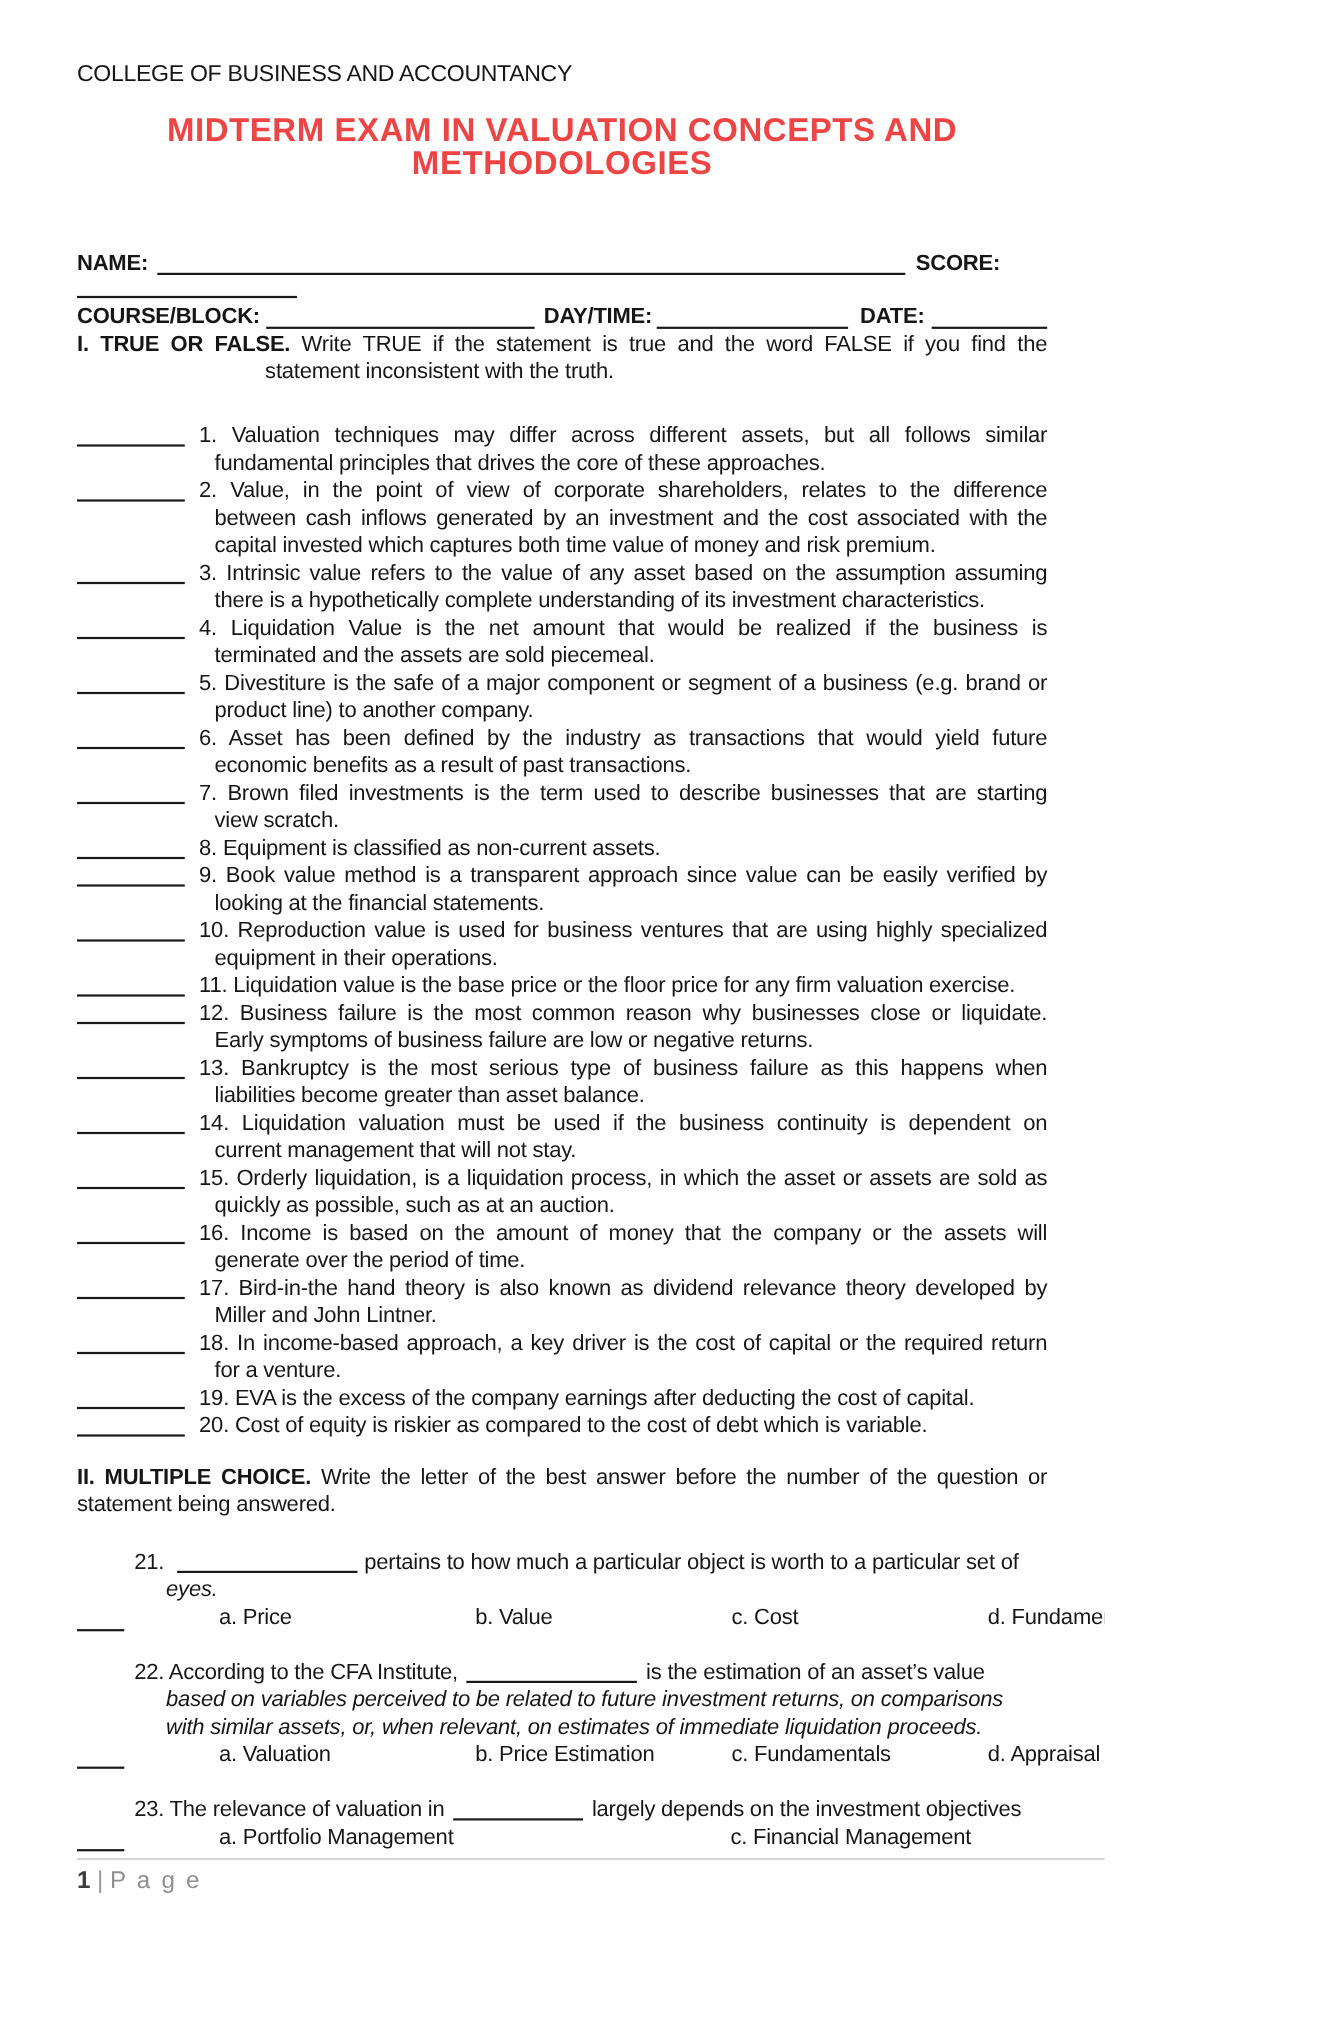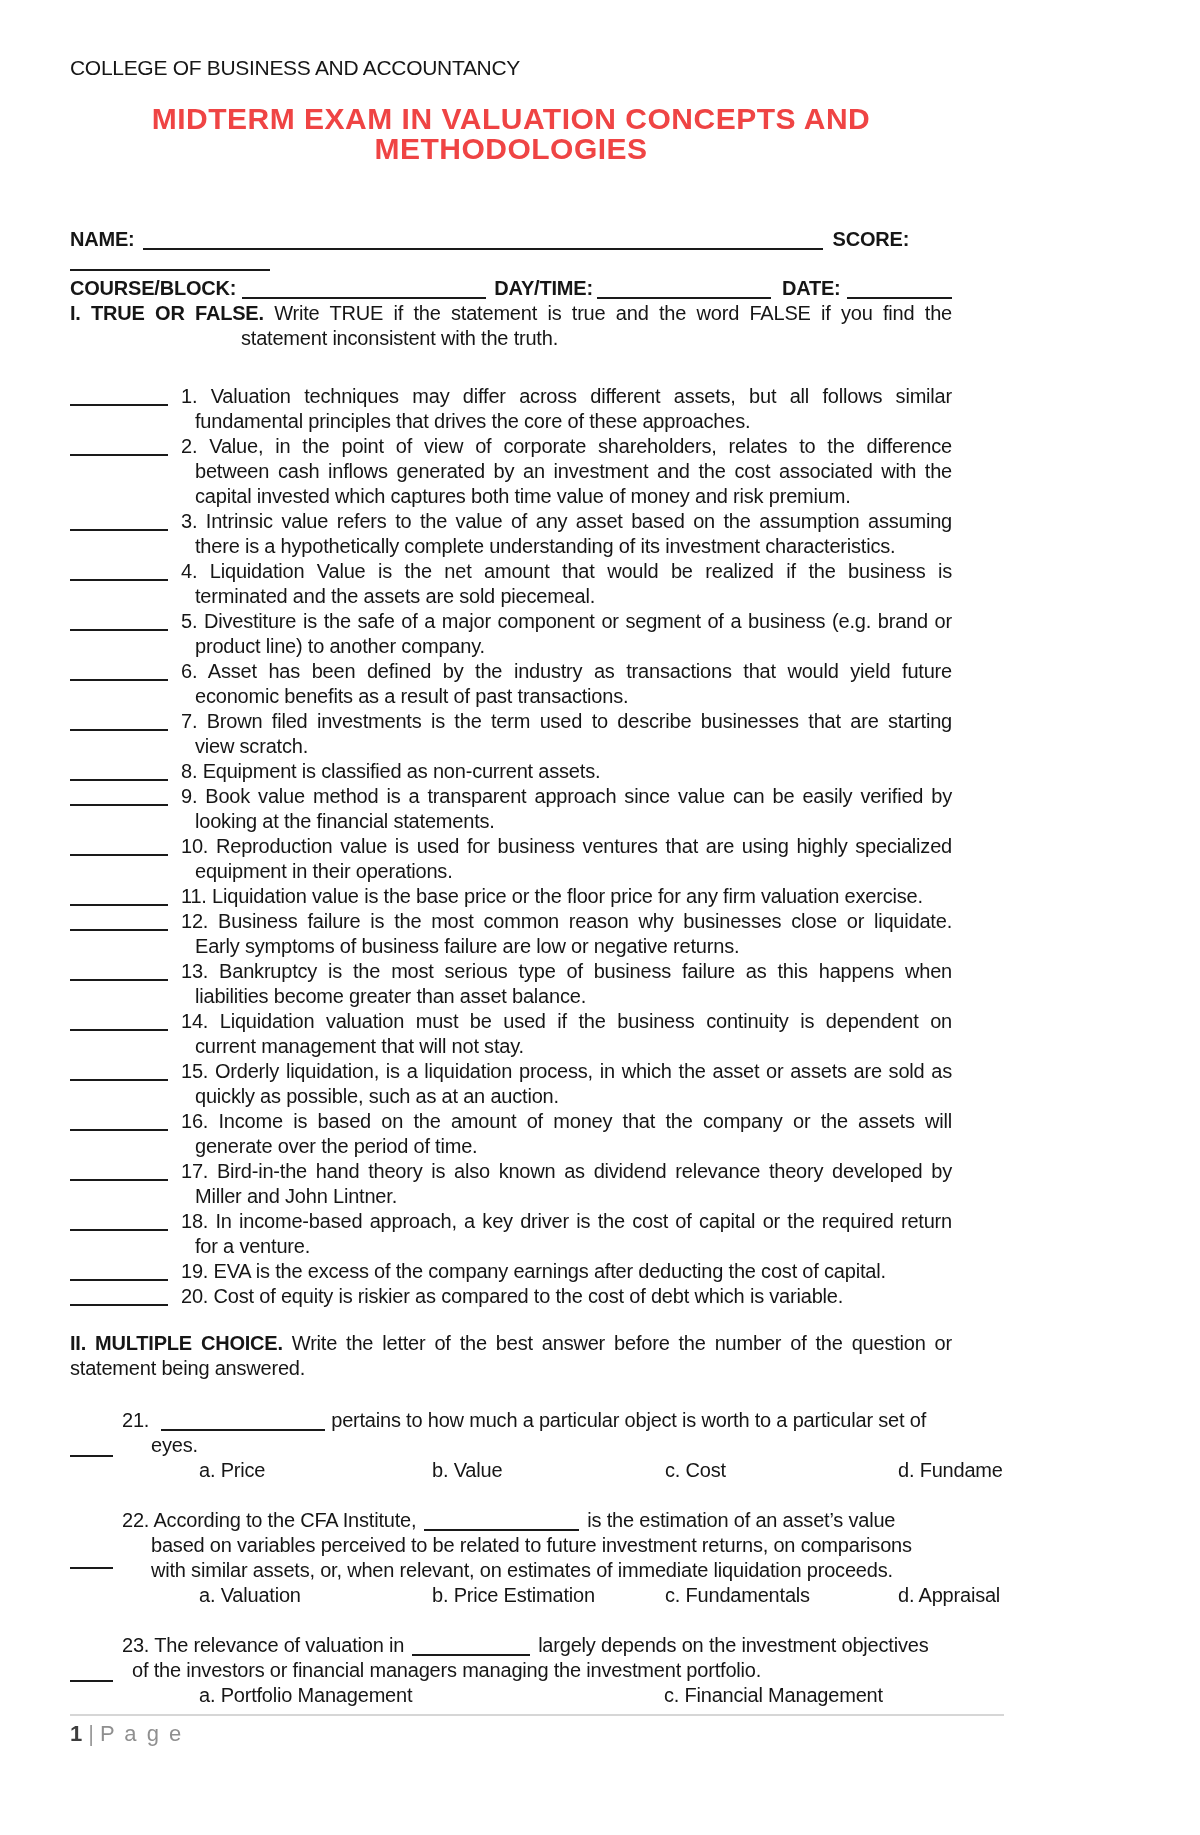--- a/index.html
+++ b/index.html
@@ -38,30 +38,30 @@
   .sec1head { }
   .sec1head .l2 { padding-left: 171px; }
   .sec2head { margin-top: 22px; }
   
   .tflist { margin-top: 33px; }
   .tf-item { display: flex; align-items: flex-start; }
   .ablank { flex: none; width: 98px; height: 22px; border-bottom: 2.5px solid #1a1a1a; margin-right: 13px; }
   .itext { flex: 1; min-width: 0; }
   .cont { padding-left: 14px; }
   
-  .mcq { display: flex; align-items: center; }
+  .mcq { display: flex; align-items: flex-end; }
   .mcq21 { margin-top: 27px; }
   .mcq22, .mcq23 { margin-top: 25px; }
   .leadblank { flex: none; width: 43px; height: 22px; border-bottom: 2.5px solid #1a1a1a; margin-right: 9px; }
   .qtext { flex: 1; min-width: 0; }
   .iblank { display: inline-block; height: 0; border-bottom: 2.5px solid #1a1a1a; vertical-align: -4px; }
   .w164 { width: 164px; margin: 0 6px 0 12px; }
   .w155 { width: 155px; margin: 0 8px; }
   .w118 { width: 118px; margin: 0 8px; }
-  .ind29 { padding-left: 29px; }
+  .ind29 { padding-left: 29px; font-style: italic; }
   .ind10 { padding-left: 10px; }
   .opts { display: flex; padding-left: 77px; }
   .opt { flex: none; width: 233px; }
   .opt.wide { width: 465px; }
   
   .f-rule { margin-top: 6px; width: 1057px; border-top: 2px solid #d6d6d6; height: 0; }
   .f-text { margin-top: 9px; text-align: left; padding-right: 18px; font-size: 22px; line-height: 18px; }
   .f-num { font-weight: 700; color: #3d3d3d; }
   .f-sep { color: #9b9b9b; margin: 0 6px; }
   .f-page { color: #8f8f8f; letter-spacing: 2px; }
@@ -289,21 +289,20 @@
         <span class="ln opt">c. Fundamentals</span>
         <span class="ln opt">d. Appraisal</span>
       </div>
     </div>
   </div>
 
   <div class="mcq mcq23">
     <span class="leadblank"></span>
     <div class="qtext">
       <div class="ln"><span>23.</span> <span>The relevance of valuation in</span><span class="iblank w118"></span><span>largely depends on the investment objectives</span></div>
-      <div class="ln ind10">of the investors or financial managers managing the investment portfolio.</div>
       <div class="opts">
         <span class="ln opt wide">a. Portfolio Management</span>
         <span class="ln opt wide">c. Financial Management</span>
       </div>
     </div>
   </div>
 
   <div class="f-rule"></div>
   <div class="f-text">
     <span class="f-num">1</span><span class="f-sep">|</span><span class="f-page">P a g e</span>

